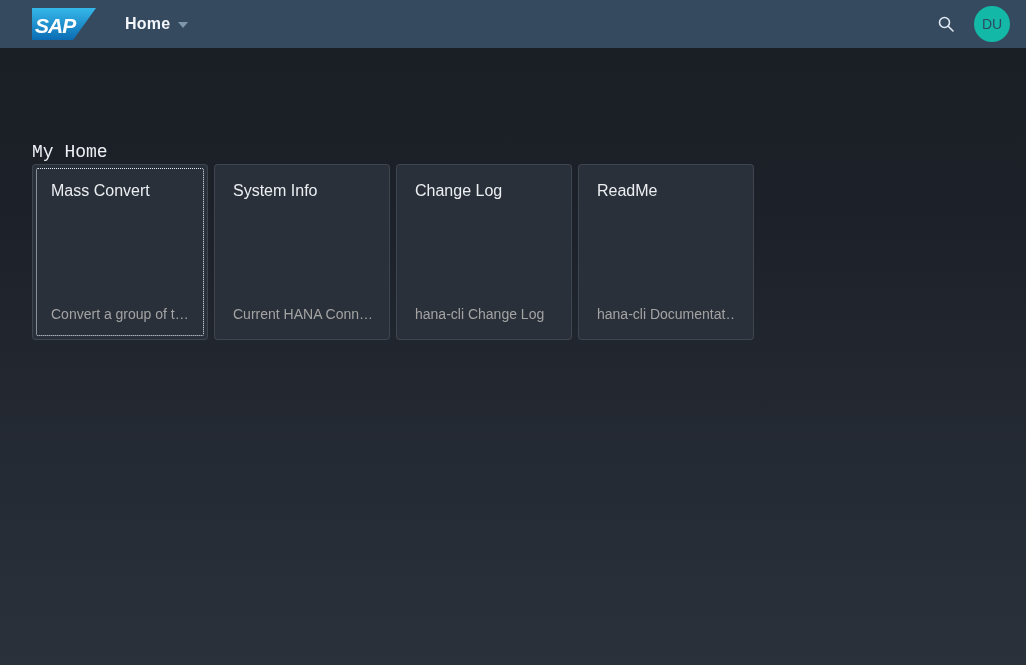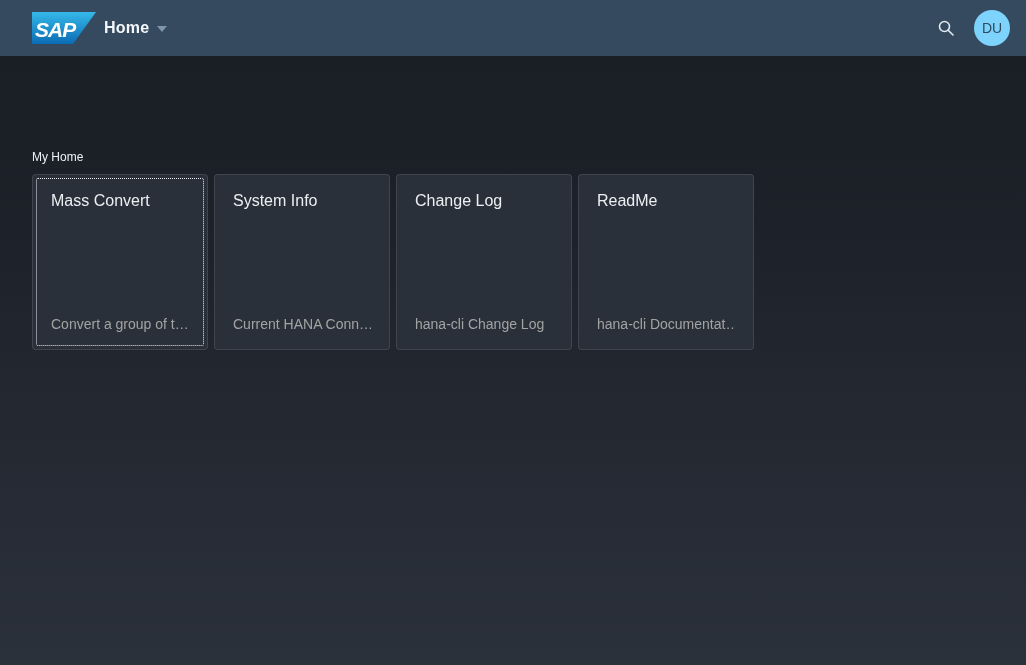--- a/index.html
+++ b/index.html
@@ -4,31 +4,32 @@
 <style>
   * { box-sizing: border-box; margin: 0; padding: 0; }
   html, body { width: 1026px; height: 665px; overflow: hidden; }
   body {
     font-family: "Liberation Sans", sans-serif;
     background: linear-gradient(180deg, #191d24 0%, #1d222a 35%, #2b313b 100%);
   }
 
   
   .shellbar {
-    height: 56px;
+    height: 48px;
     background: #354a5f;
     display: flex;
     align-items: center;
     padding: 0 16px 0 32px;
   }
   .logo-wrap { display: flex; align-items: center; cursor: pointer; }
   .home-menu {
     display: flex;
     align-items: center;
     gap: 8px;
+    margin-left: 21px;
     background: transparent;
     border: none;
     cursor: pointer;
     padding: 6px 8px;
   }
   .home-label {
     color: #f3f7fb;
     font-size: 16px;
     font-weight: bold;
     letter-spacing: 0.2px;
@@ -45,36 +46,37 @@
     background: transparent;
     border: none;
     width: 36px; height: 36px;
     display: flex; align-items: center; justify-content: center;
     cursor: pointer;
     margin-right: 10px;
   }
   .avatar {
     width: 36px; height: 36px;
     border-radius: 50%;
-    background: #7dd3fc;
+    background: #14b8a6;
     color: #2e4a5f;
     font-size: 14px;
     font-weight: 500;
     display: flex; align-items: center; justify-content: center;
     cursor: pointer;
     border: none;
   }
 
   
   .main { padding: 94px 32px 0 32px; }
   .section-title {
     color: #eef1f4;
-    font-size: 12px;
+    font-size: 18px;
     font-weight: 400;
-    margin-bottom: 10px;
+    margin-bottom: 2px;
+    font-family: Liberation Mono, monospace;
   }
   .tile-row { display: flex; gap: 6px; }
   .tile {
     position: relative;
     width: 176px; height: 176px;
     background: #2a303a;
     border: 1px solid rgba(255,255,255,0.10);
     border-radius: 4px;
     padding: 16px 18px;
     display: flex;

